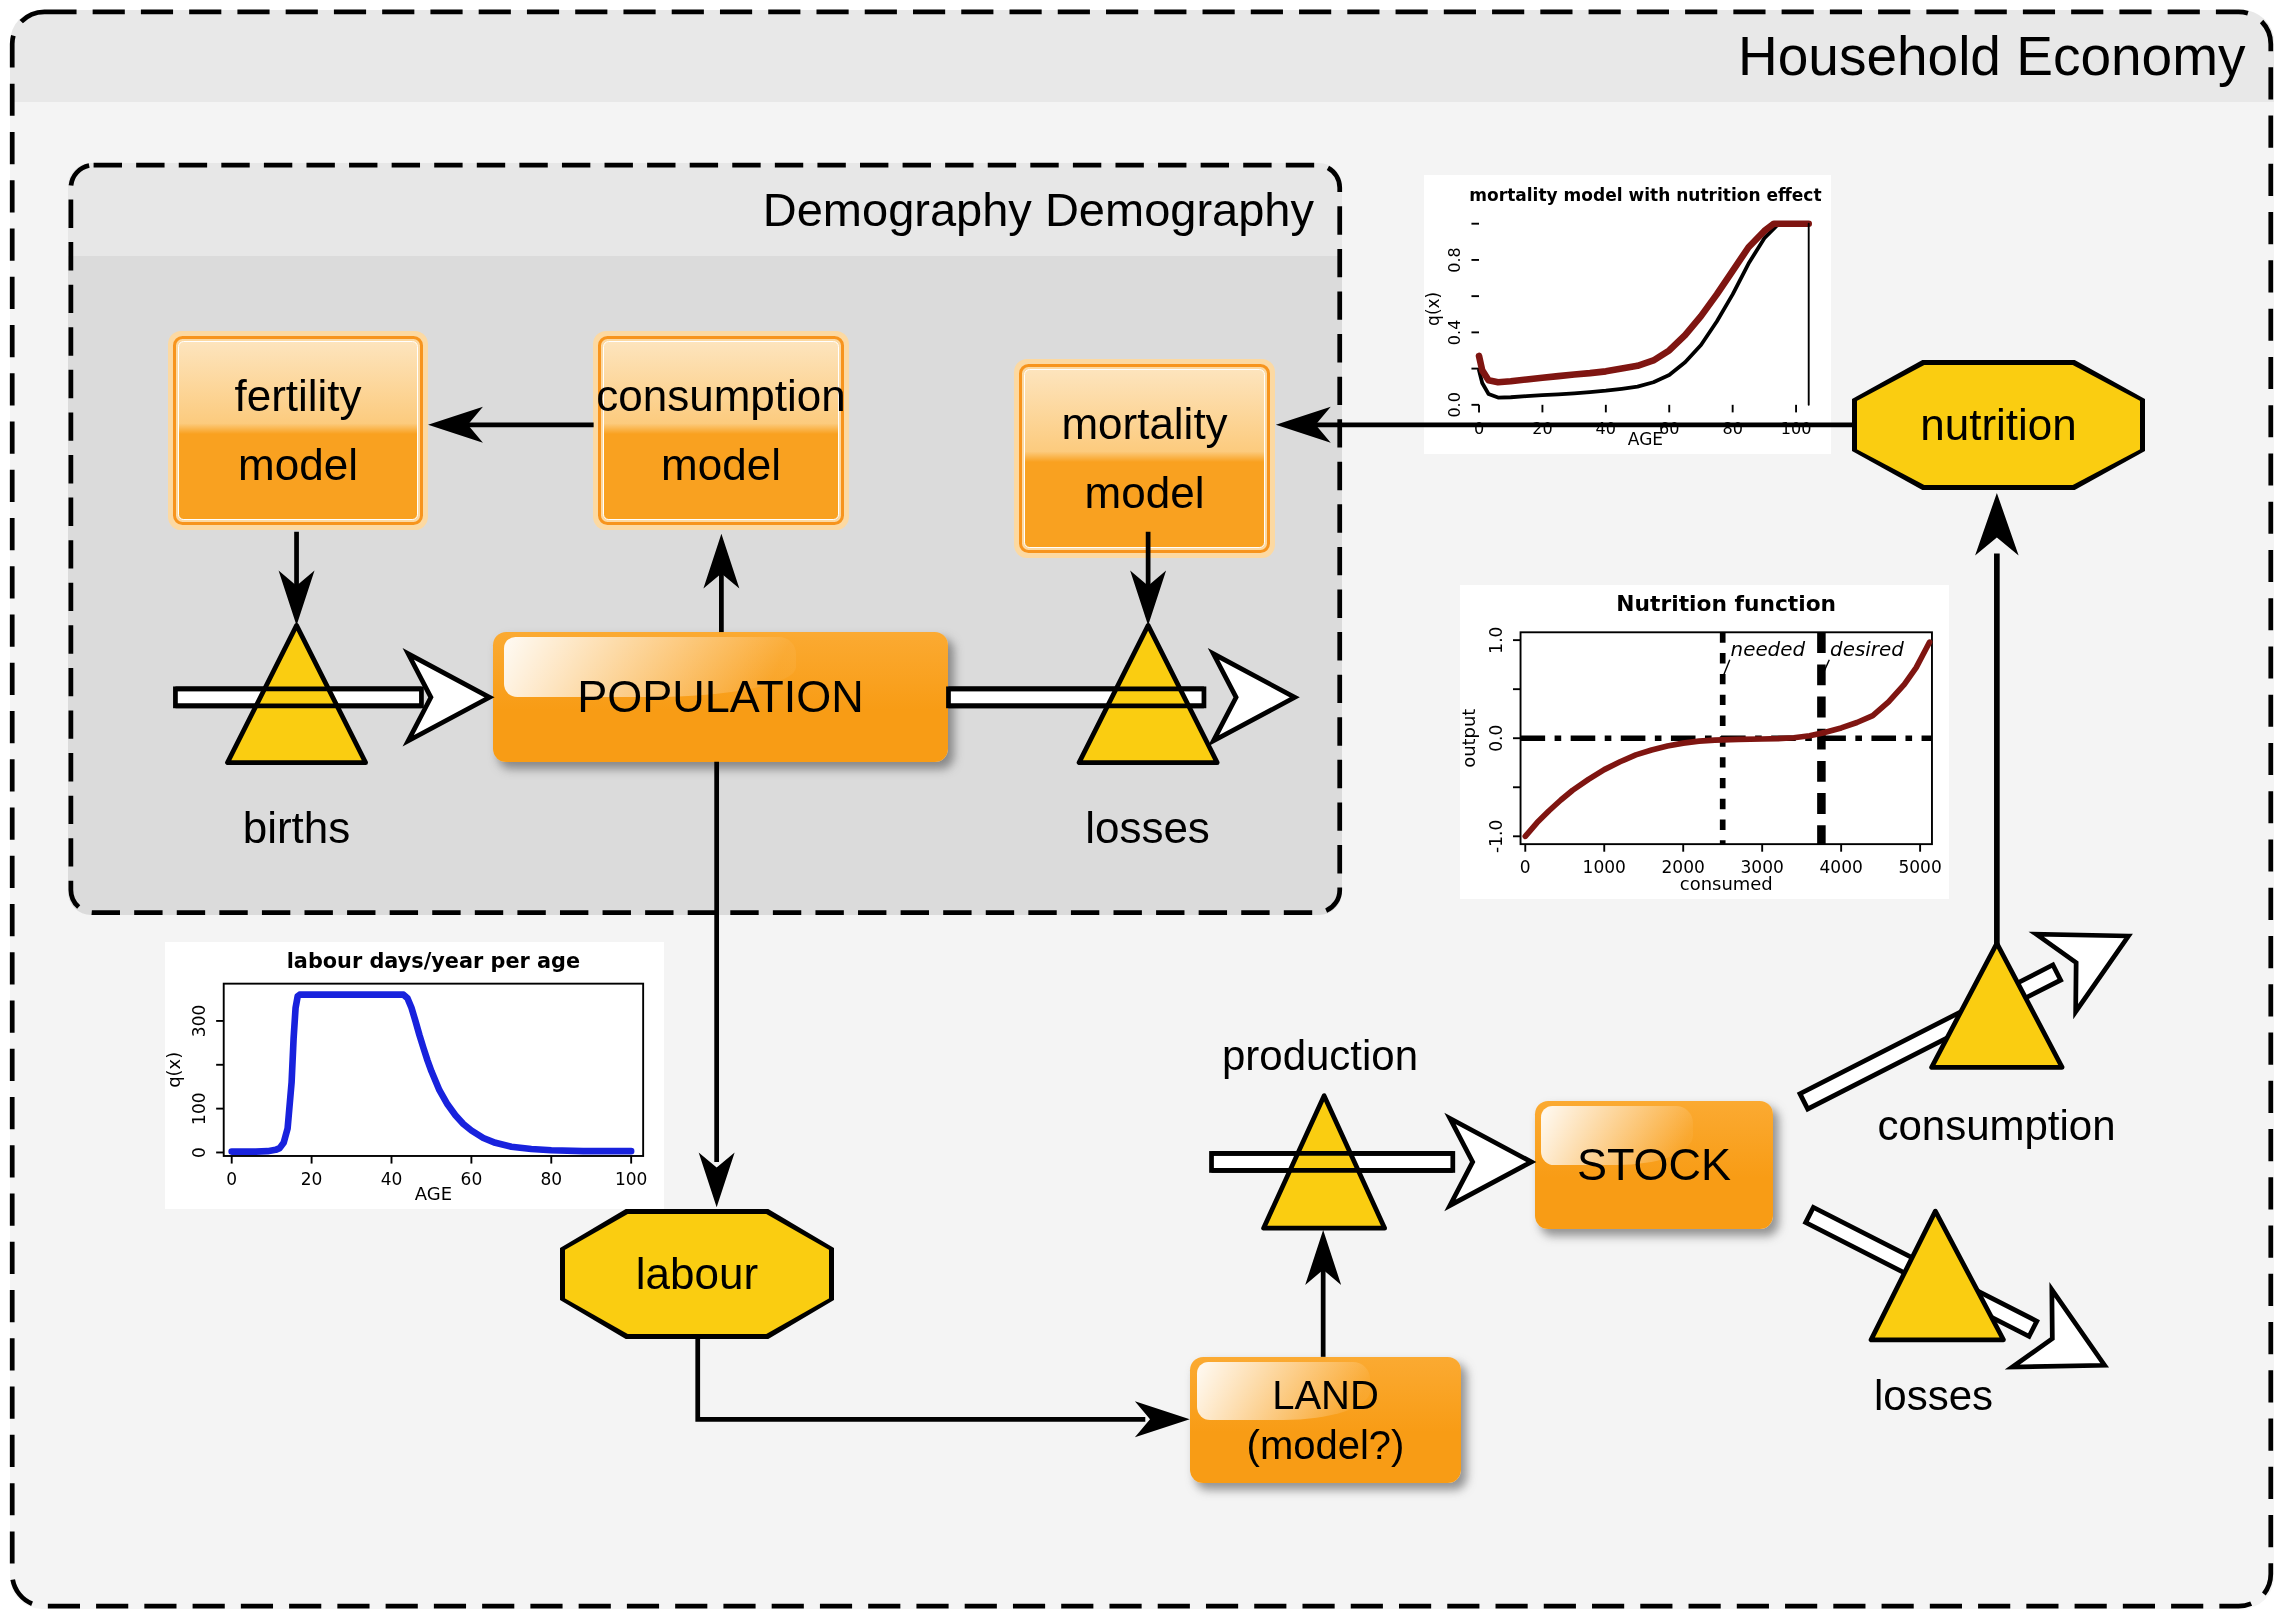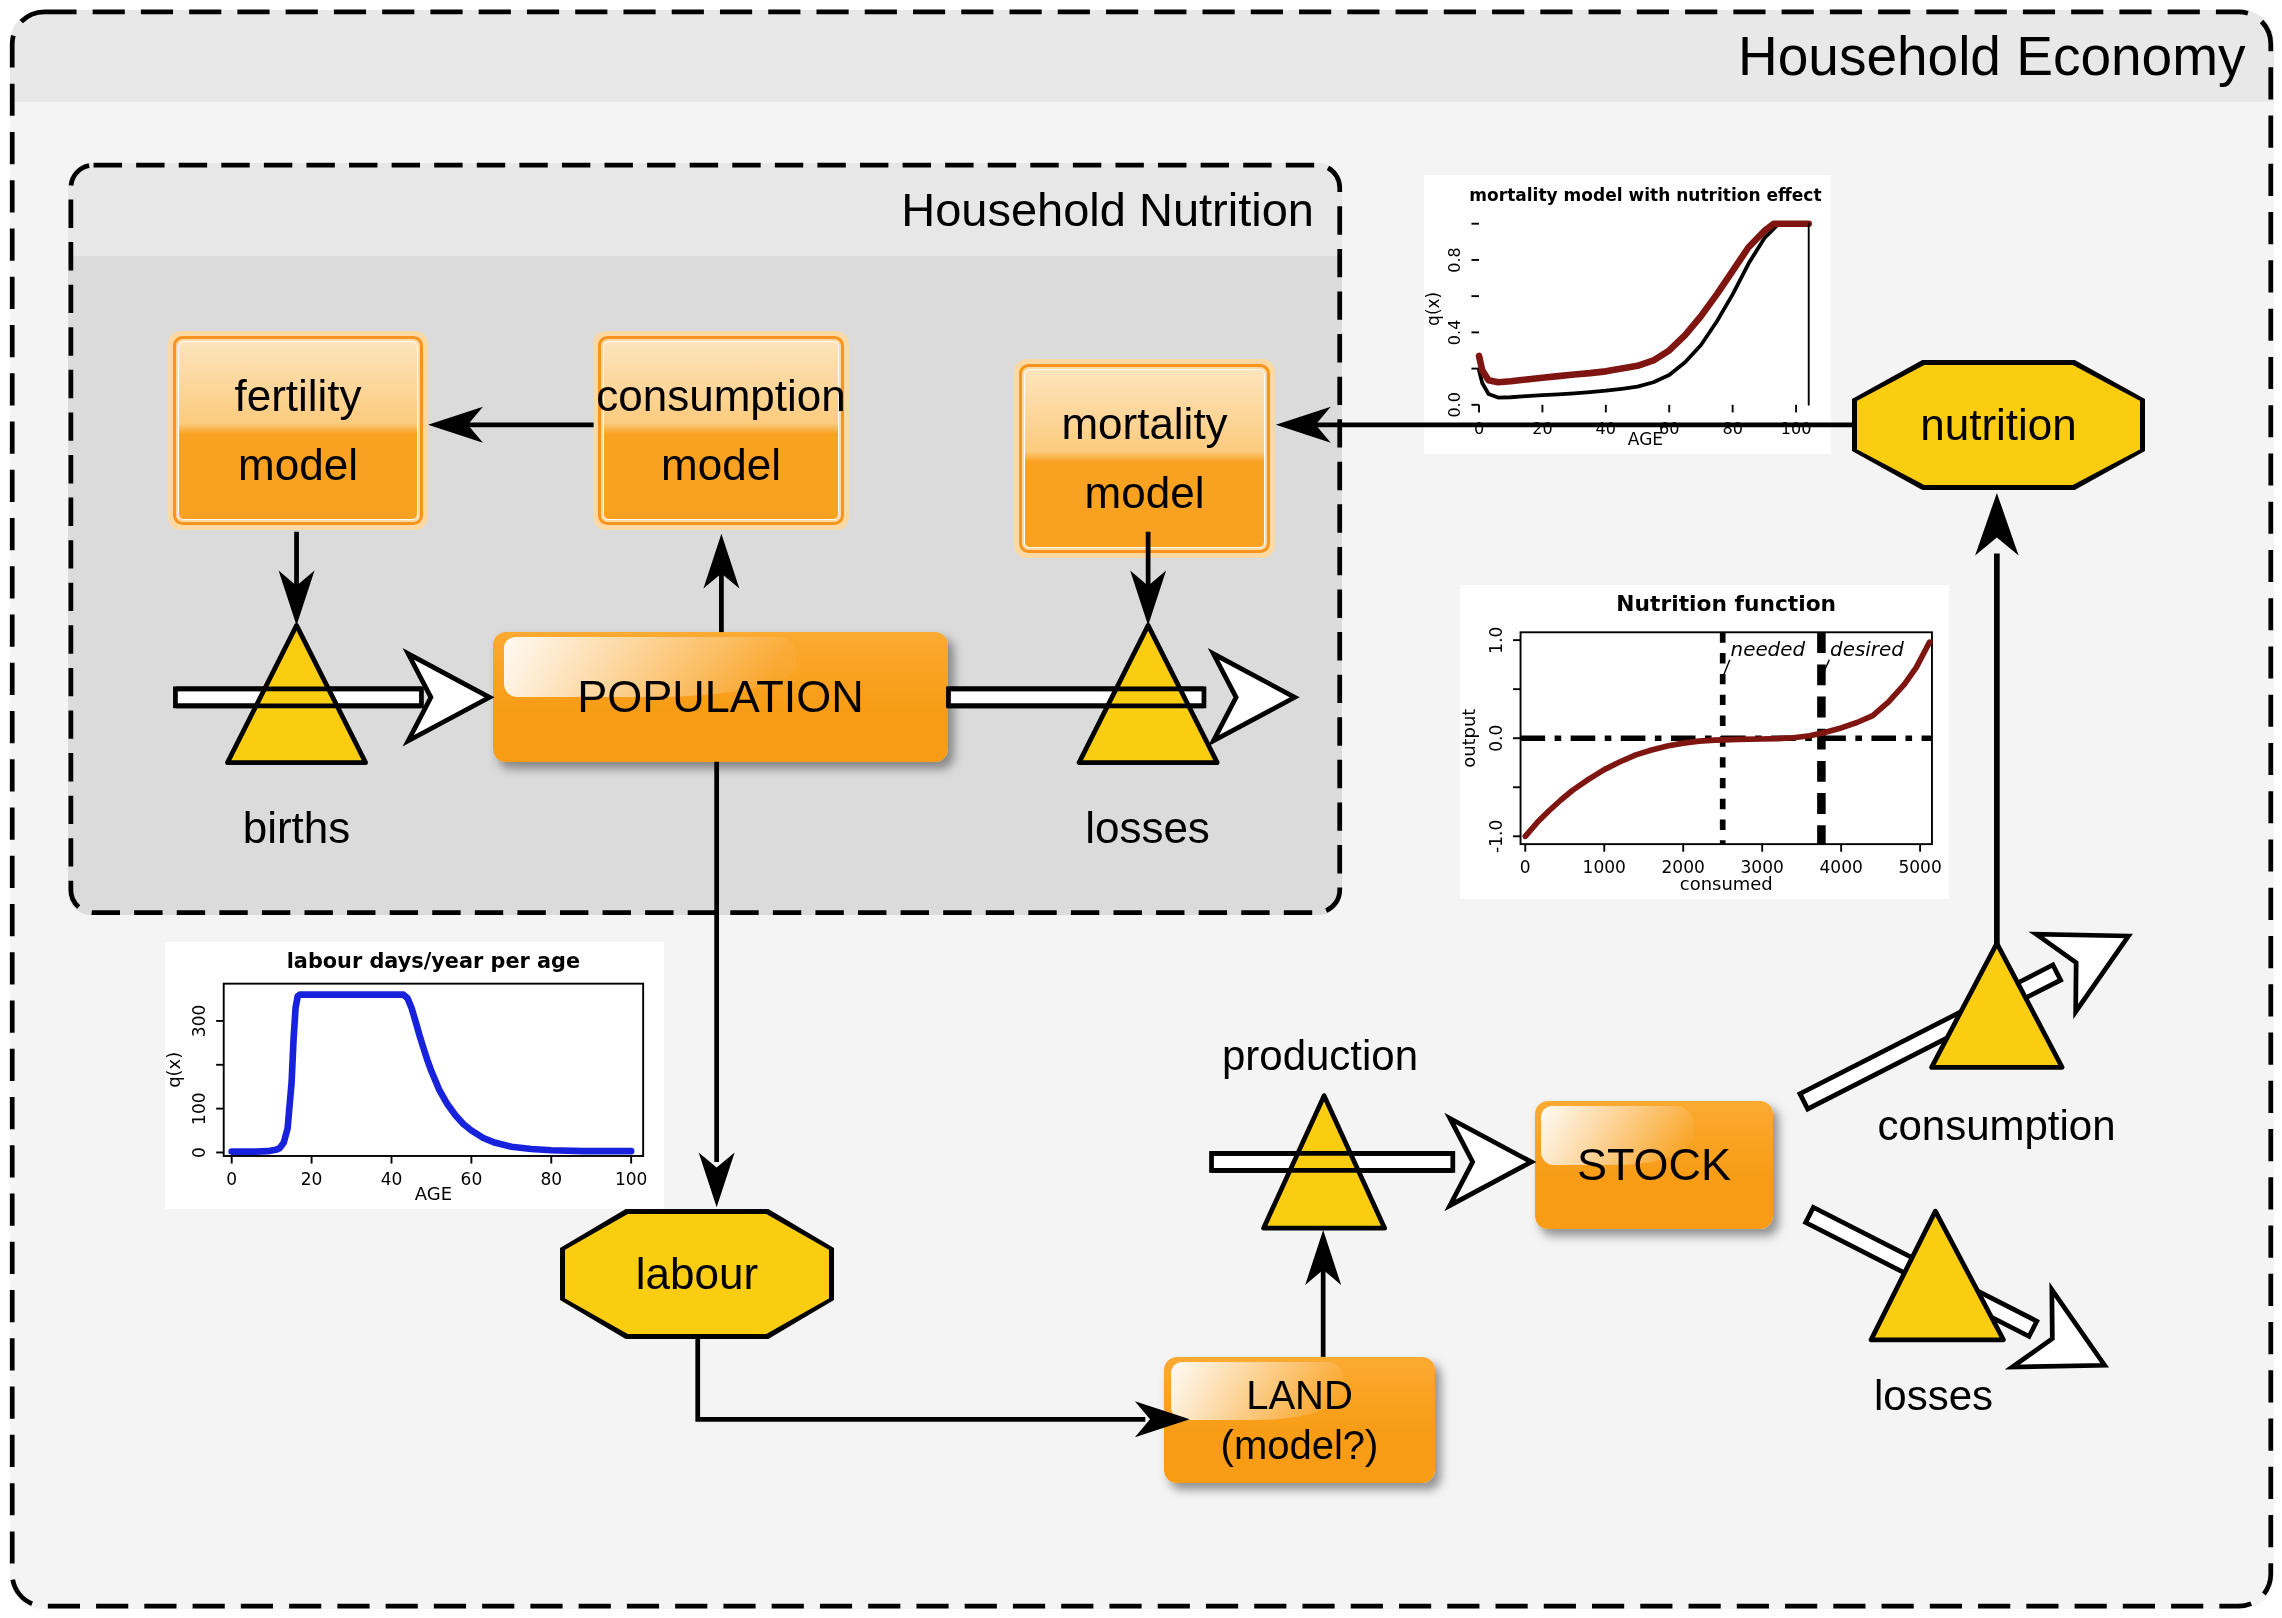--- a/index.html
+++ b/index.html
@@ -60,21 +60,21 @@
 
   <div id="outer" class="abs">
     <div id="outer-header" class="abs">
       <div class="t">Household Economy</div>
     </div>
     <div id="outer-body" class="abs"></div>
   </div>
 
   <div id="hd" class="abs">
     <div id="hd-header" class="abs">
-      <div class="t">Household Nutrition</div>
+      <div class="t">Demography Demography</div>
     </div>
     <div id="hd-body" class="abs"></div>
   </div>
 
   <div class="chart abs" style="left:1424px;top:175px;width:407px;height:279px;">
     <svg width="407" height="279" viewBox="0 0 430 295">
         <text x="234" y="27" text-anchor="middle" font-size="18" font-weight="bold">mortality model with nutrition effect</text>
         <line x1="58" y1="243" x2="58" y2="251" stroke="#000" stroke-width="2"></line>
         <text x="58" y="274" text-anchor="middle" font-size="17">0</text>
         <line x1="125.04761904761904" y1="243" x2="125.04761904761904" y2="251" stroke="#000" stroke-width="2"></line>
@@ -192,21 +192,21 @@
     </div>
       </div>
   </div>
 
   <div class="gloss abs" style="left:493px;top:632px;width:455px;height:130px;">
     <div class="lbl">POPULATION</div>
   </div>
   <div class="gloss abs" style="left:1535px;top:1101px;width:238px;height:128px;">
     <div class="lbl">STOCK</div>
   </div>
-  <div class="gloss abs" style="left:1164px;top:1357px;width:271px;height:126px;">
+  <div class="gloss abs" style="left:1190px;top:1357px;width:271px;height:126px;">
     <div class="lbl" style="font-size:40px;">
       <div>LAND</div>
       <div>(model?)</div>
     </div>
   </div>
 
   <div class="octa abs" style="left:1852px;top:360px;width:293px;height:130px;">
     <div class="o-out"></div>
       <div class="o-in"></div>
     <div class="lbl">nutrition</div>

